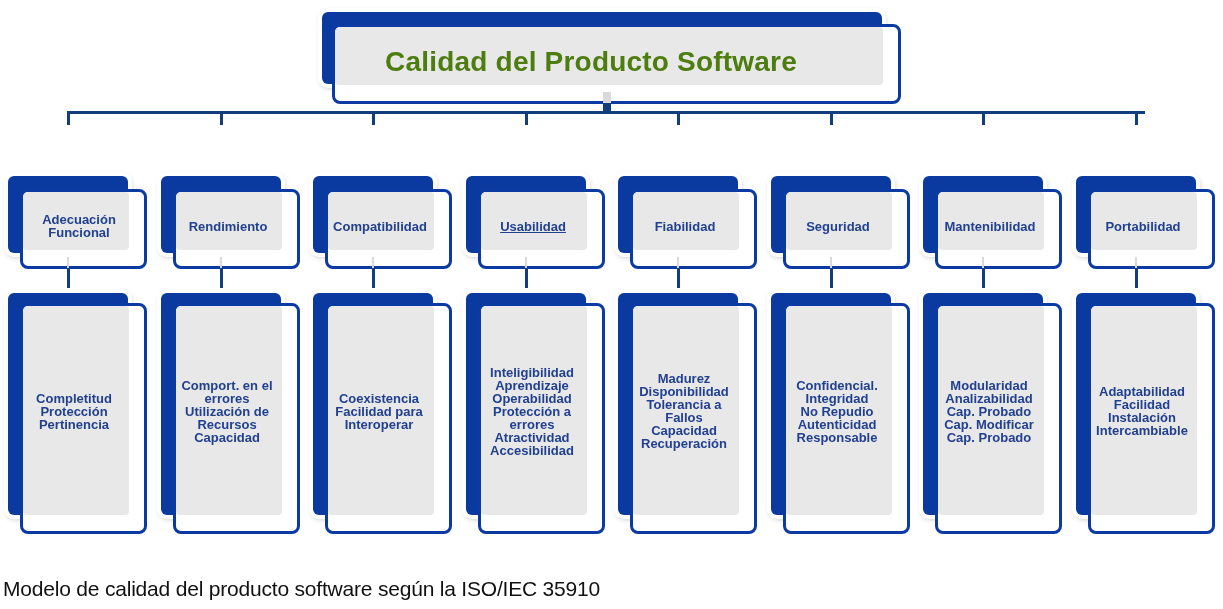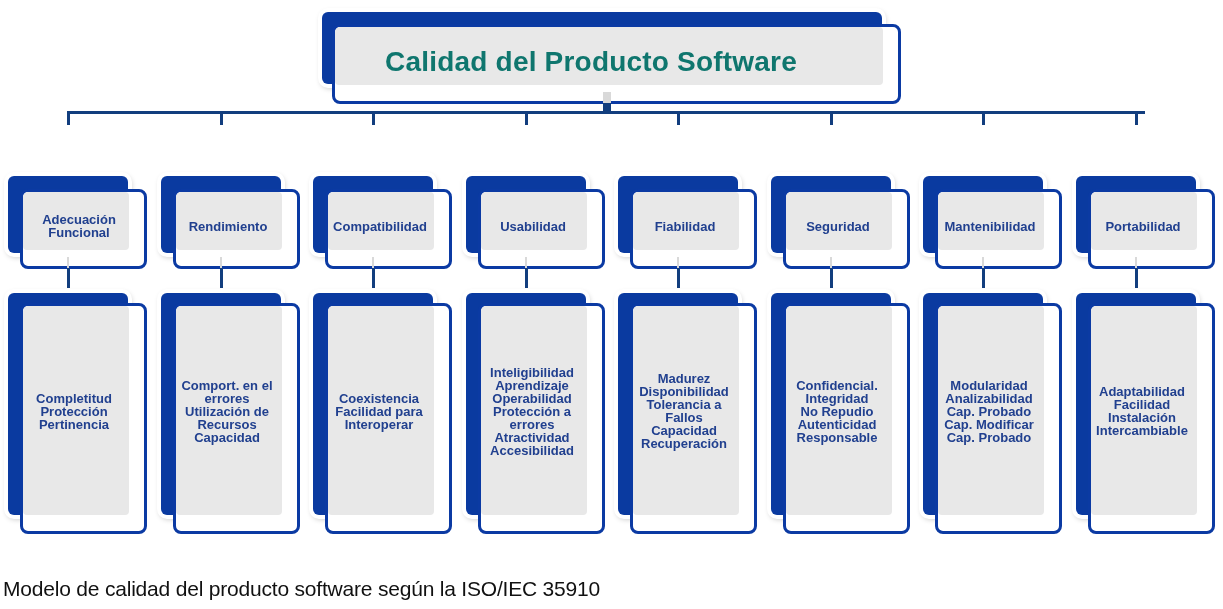--- a/index.html
+++ b/index.html
@@ -14,21 +14,21 @@
     position: absolute; background: #ffffff; border: 3px solid #0b3aa3; border-radius: 8px;
     box-sizing: border-box; overflow: hidden;
   }
   .fill {
     position: absolute; left: 0; top: 0; background: #e8e8e8; border-radius: 4px 4px 4px 4px;
   }
   .label {
     position: absolute; display: flex; flex-direction: column; align-items: center; justify-content: center;
     text-align: center; color: #21408f; font-weight: bold; font-size: 13px; line-height: 13px;
   }
-  .label.title { font-size: 28px; line-height: 30px; color: #0f766e; letter-spacing: 0.2px; }
+  .label.title { font-size: 28px; line-height: 30px; color: #4d7c0f; letter-spacing: 0.2px; }
 
   .items { }
   .items .item { display: block; }
 
   .hbar { position: absolute; background: #123e7e; }
   .vtick { position: absolute; background: #123e7e; }
   .stem-light { position: absolute; background: #d9d9d9; }
 
   .caption {
     position: absolute; left: 3px; top: 577px; font-size: 21px; color: #111111;
@@ -133,21 +133,21 @@
         </div>
       </div>
 
       <div class="vtick" style="left:525px; top:111px; width:3px; height:14px;"></div>
 
       <div class="stack">
         <div class="back" style="left:466px; top:176px; width:120px; height:77px;"></div>
         <div class="front" style="left:478px; top:189px; width:127px; height:80px;">
           <div class="fill" style="width:106px; height:58px;"></div>
         </div>
-        <div class="label" style="left:478px; top:189px; width:110px; height:74px;">
+        <div class="label" style="left:478px; top:189px; width:110px; height:74px;text-decoration:underline;">
           <span>Usabilidad</span>
         </div>
       </div>
 
       <div class="stem-light" style="left:525px; top:257px; width:2px; height:11px;"></div>
       <div class="vtick" style="left:525px; top:268px; width:3px; height:20px;"></div>
 
       <div class="stack">
         <div class="back" style="left:466px; top:293px; width:120px; height:222px;"></div>
         <div class="front" style="left:478px; top:303px; width:127px; height:231px;">

